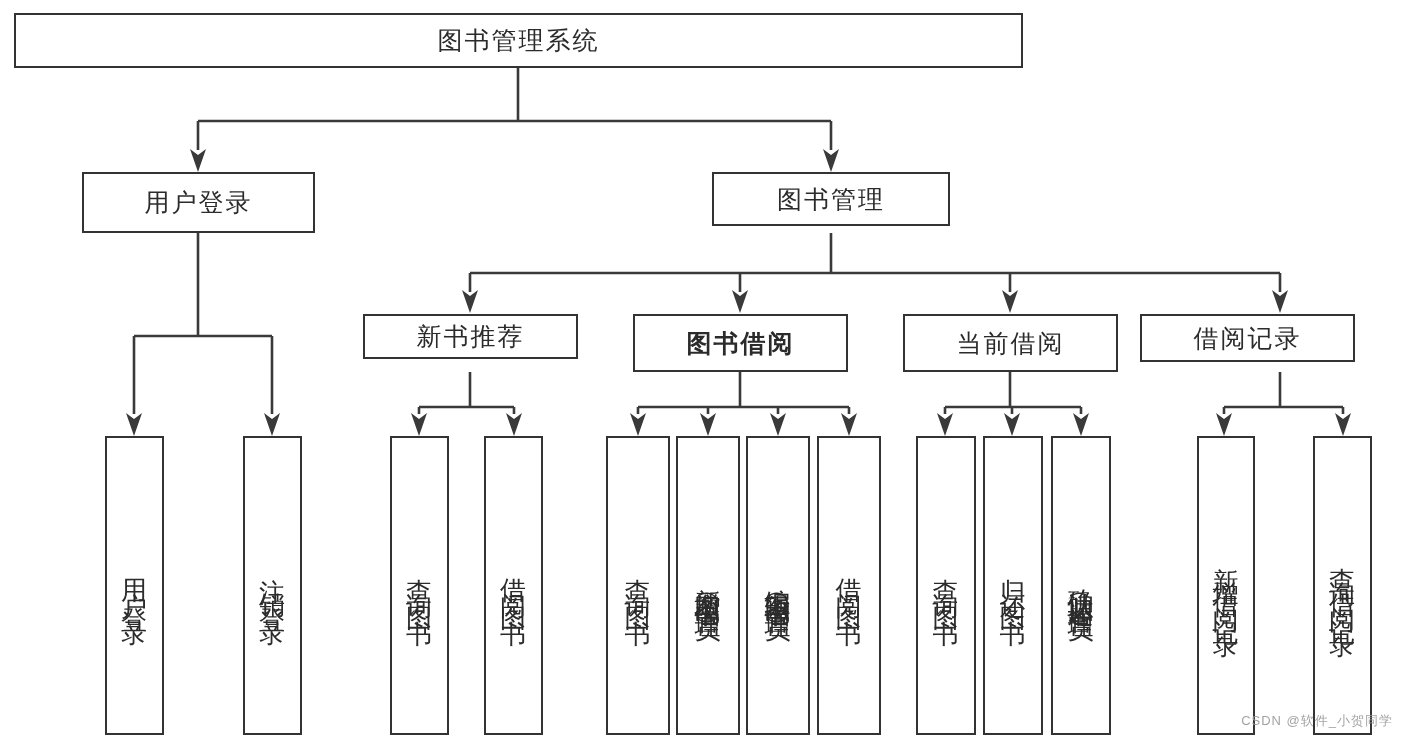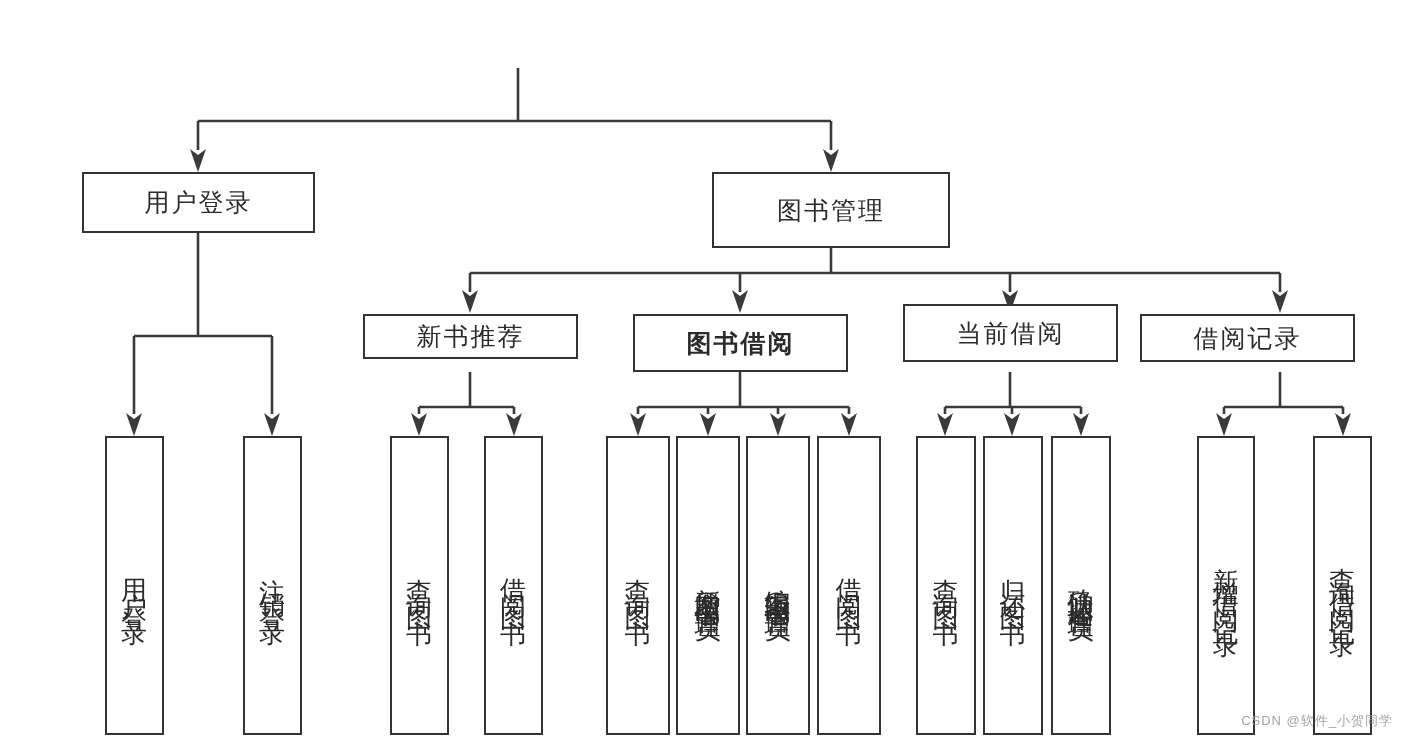--- a/index.html
+++ b/index.html
@@ -82,27 +82,28 @@
       <polygon points="778,436 786,413 778,419 770,413"></polygon>
       <polygon points="849,436 857,413 849,419 841,413"></polygon>
       <polygon points="945,436 953,413 945,419 937,413"></polygon>
       <polygon points="1012,436 1020,413 1012,419 1004,413"></polygon>
       <polygon points="1081,436 1089,413 1081,419 1073,413"></polygon>
       <polygon points="1224,436 1232,413 1224,419 1216,413"></polygon>
       <polygon points="1343,436 1351,413 1343,419 1335,413"></polygon>
     </g>
   </svg>
 
+  <div class="node" style="left:14px;top:13px;width:1009px;height:55px;">图书管理系统</div>
 
   <div class="node" style="left:82px;top:172px;width:233px;height:61px;">用户登录</div>
-  <div class="node" style="left:712px;top:172px;width:238px;height:76px;">图书管理</div>
+  <div class="node" style="left:712px;top:172px;width:238px;height:54px;">图书管理</div>
 
   <div class="node" style="left:363px;top:314px;width:215px;height:45px;">新书推荐</div>
   <div class="node" style="left:633px;top:314px;width:215px;height:58px;font-weight:bold;">图书借阅</div>
-  <div class="node" style="left:903px;top:304px;width:215px;height:58px;">当前借阅</div>
+  <div class="node" style="left:903px;top:314px;width:215px;height:58px;">当前借阅</div>
   <div class="node" style="left:1140px;top:314px;width:215px;height:48px;">借阅记录</div>
 
   <div class="node leaf" style="left:105px;top:436px;width:59px;height:299px;">用户登录</div>
   <div class="node leaf" style="left:243px;top:436px;width:59px;height:299px;">注销登录</div>
 
   <div class="node leaf" style="left:390px;top:436px;width:59px;height:299px;">查询图书</div>
   <div class="node leaf" style="left:484px;top:436px;width:59px;height:299px;">借阅图书</div>
 
   <div class="node leaf" style="left:606px;top:436px;width:64px;height:299px;">查询图书</div>
   <div class="node leaf sp-sm" style="left:676px;top:436px;width:64px;height:299px;">新增图书（管理员）</div>

